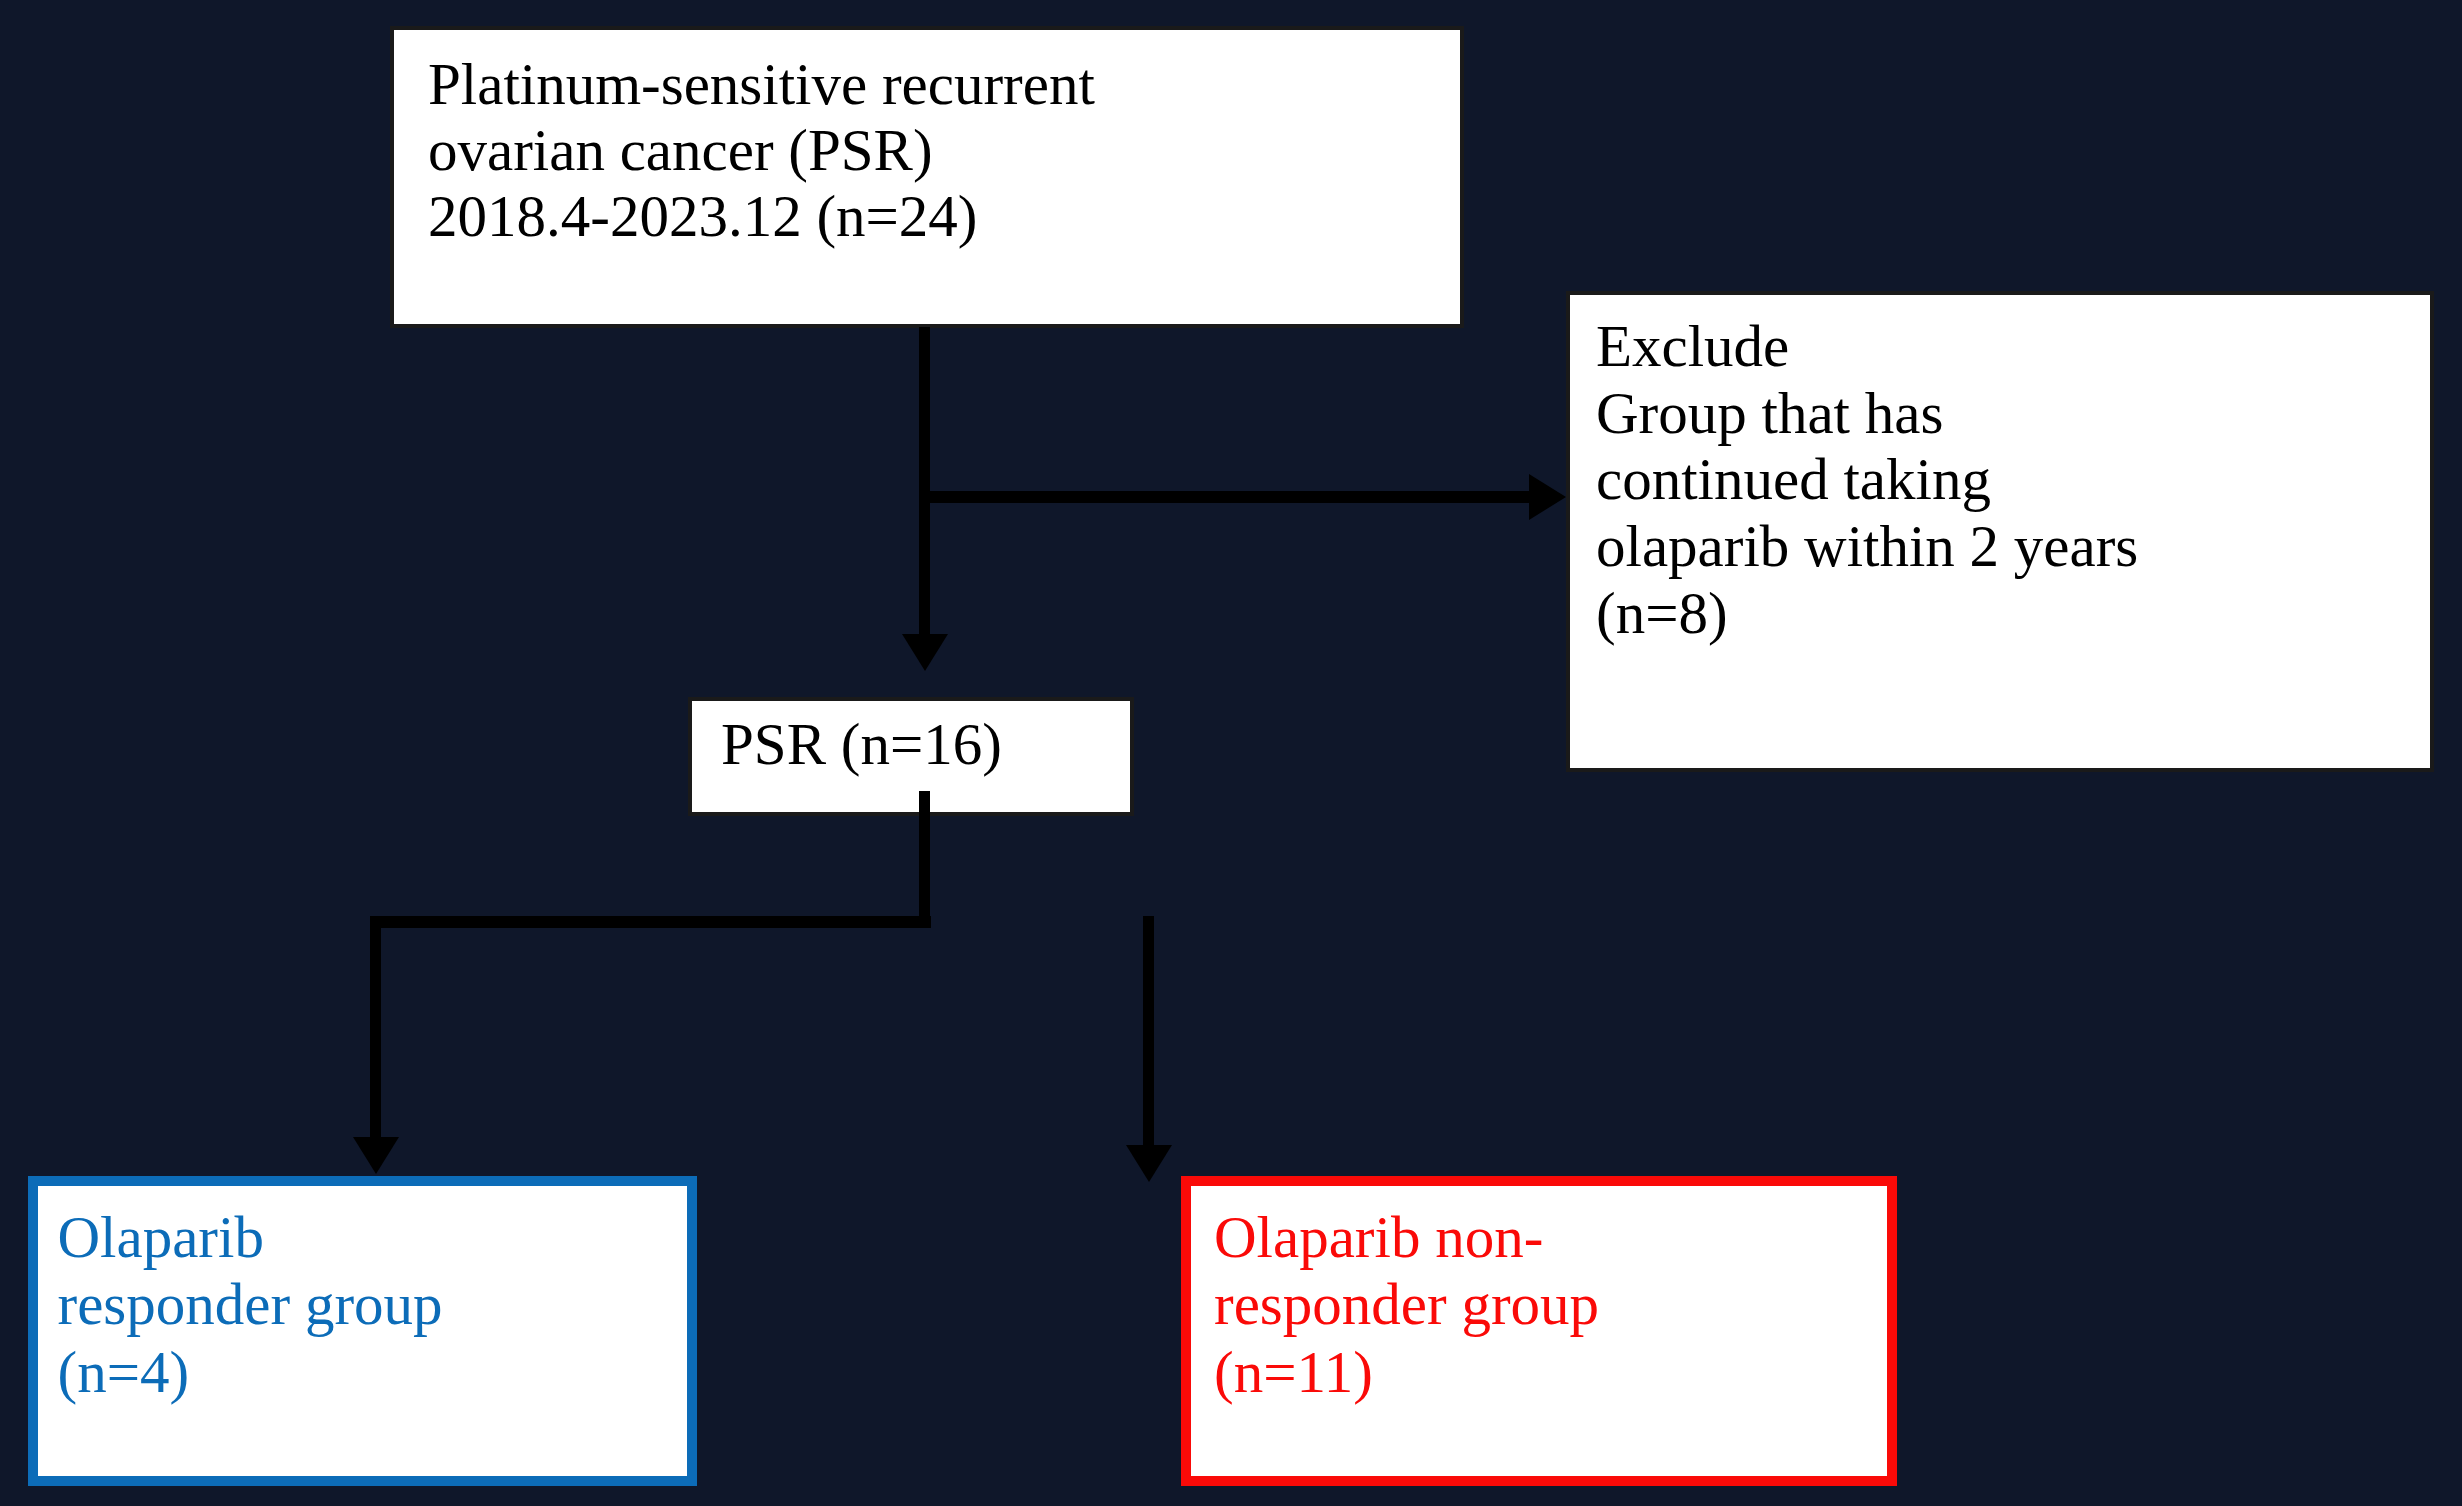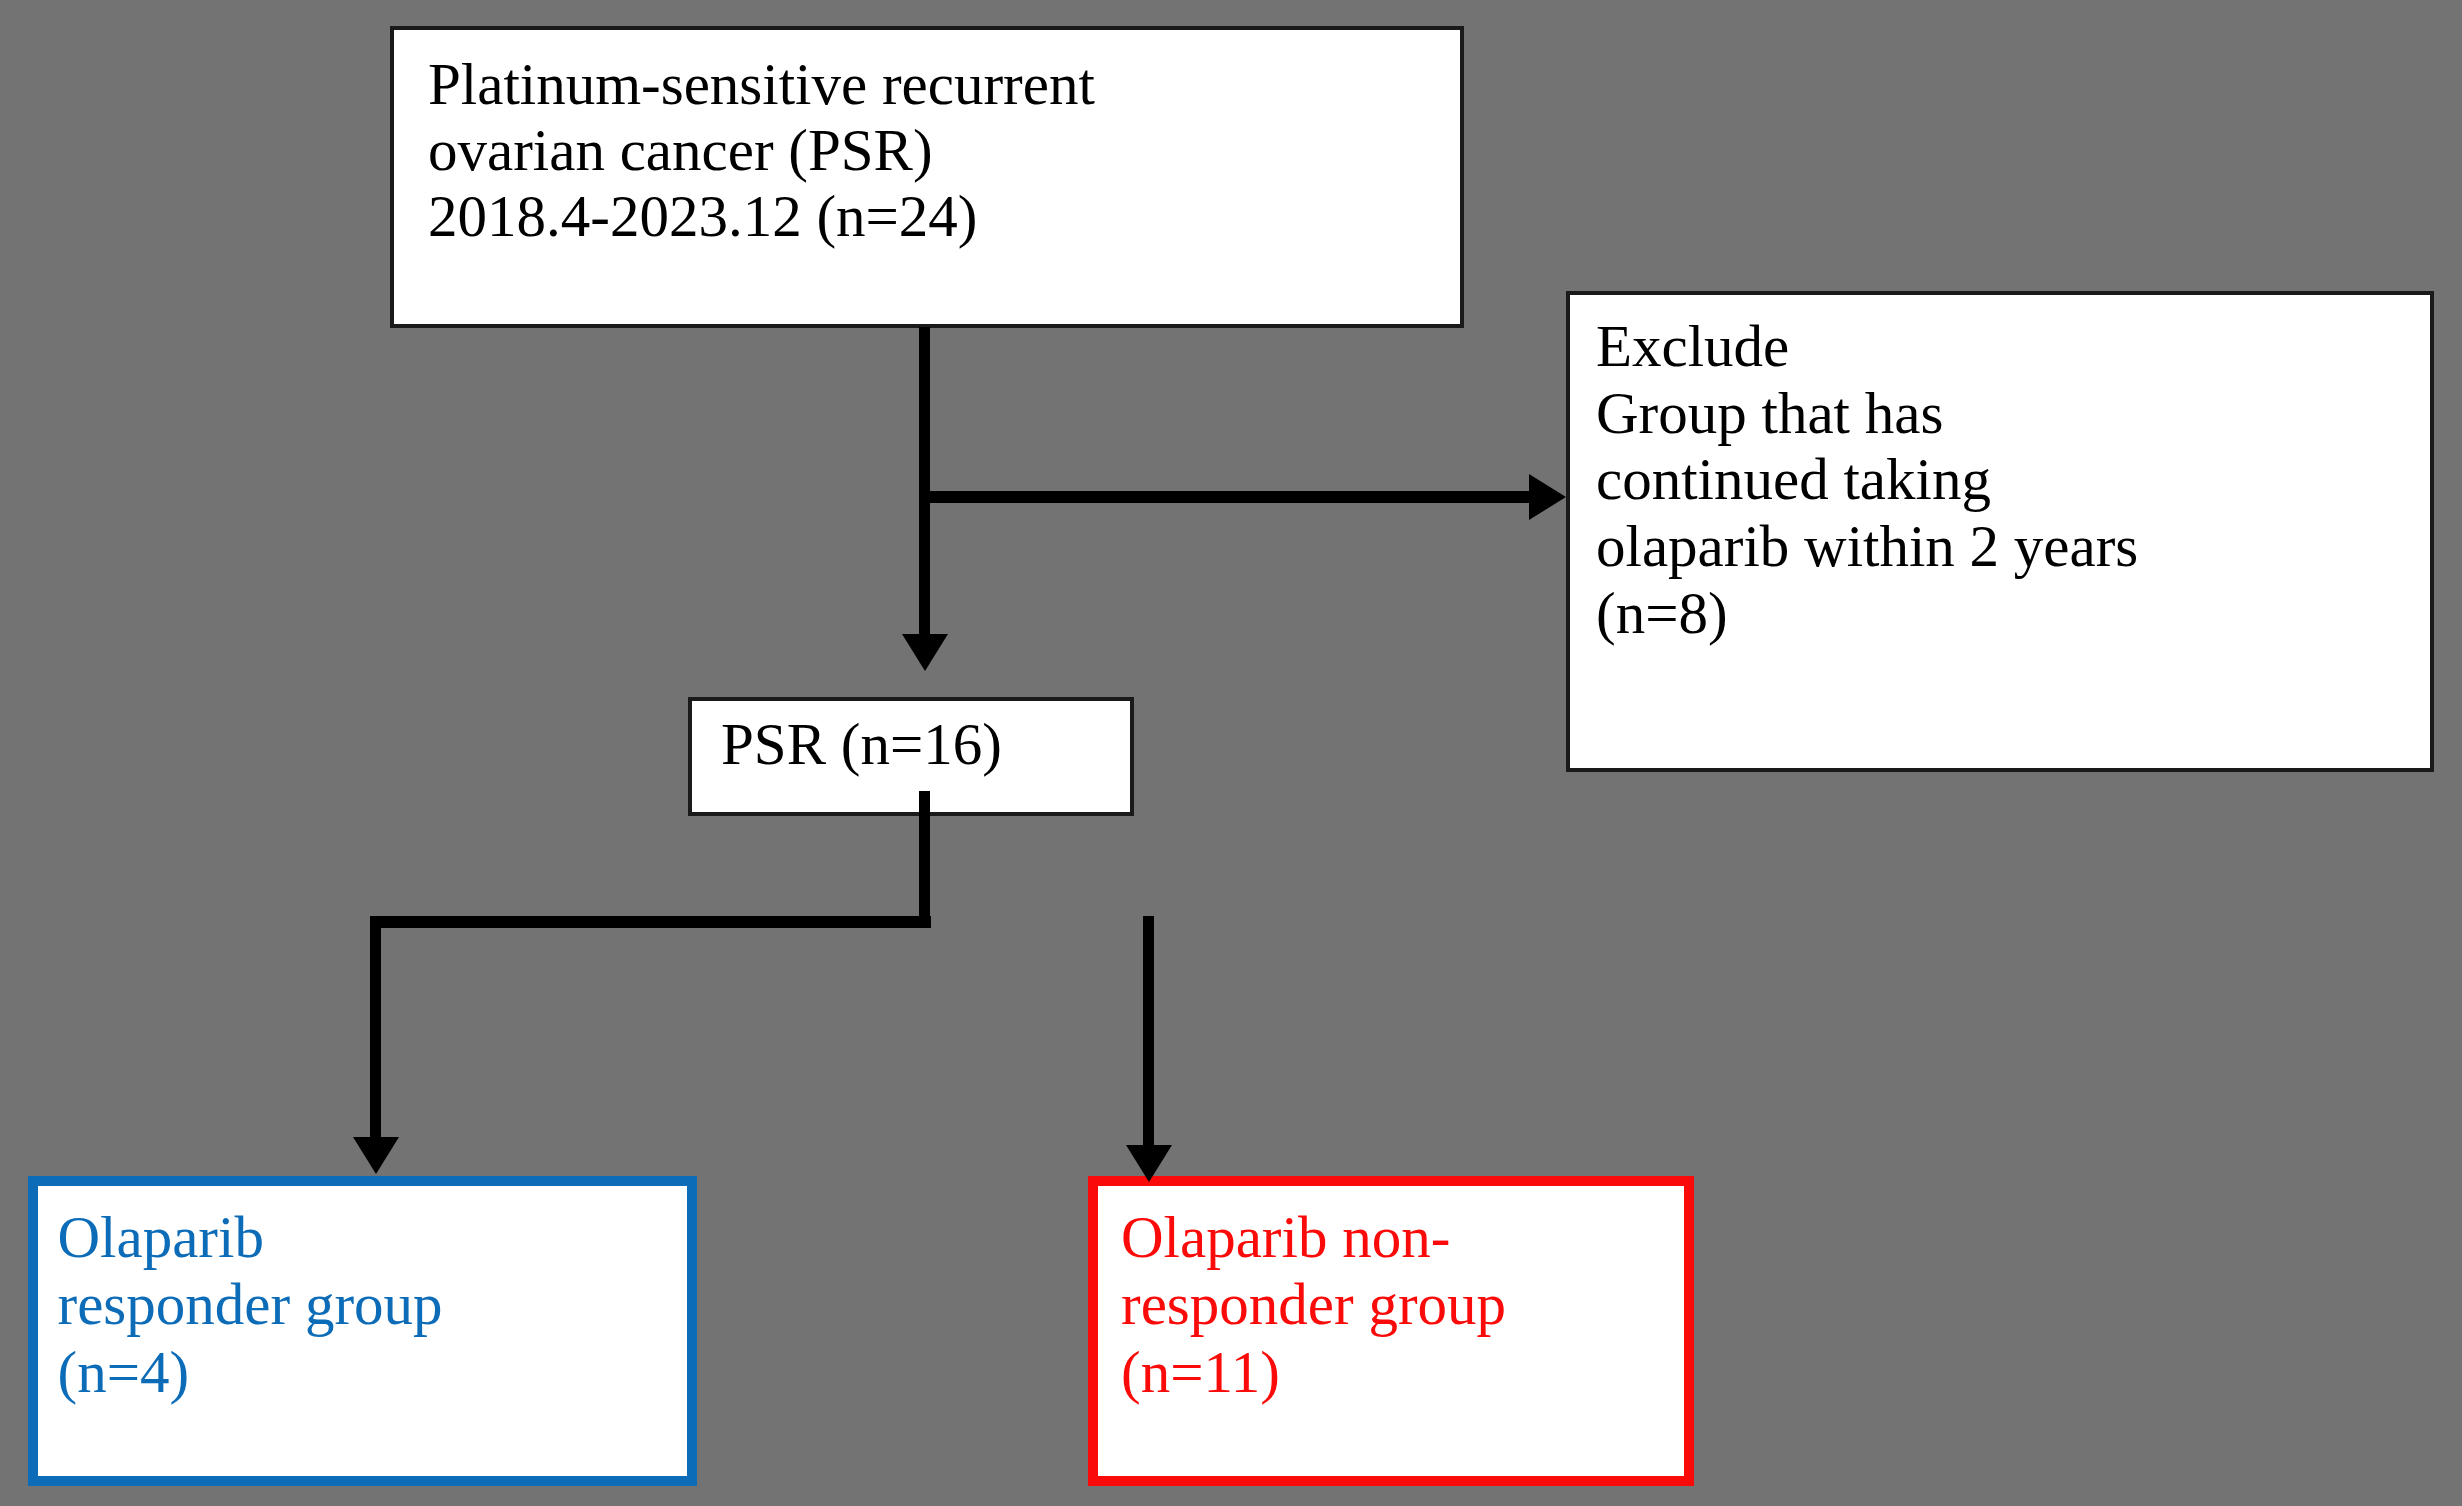--- a/index.html
+++ b/index.html
@@ -4,21 +4,21 @@
 <style>
   html, body {
     margin: 0;
     padding: 0;
     background: #ffffff;
   }
   #canvas {
     position: relative;
     width: 2462px;
     height: 1506px;
-    background: #737373;
+    background: #0f172a;
     overflow: hidden;
     font-family: "Liberation Serif", "DejaVu Serif", serif;
   }
   .node {
     position: absolute;
     box-sizing: border-box;
     background: #ffffff;
     display: block;
   }
   .node .txt {
@@ -78,23 +78,23 @@
     border: 10.6px solid #0C6CB8;
     padding: 18px 0 0 19.5px;
   }
   #box-responder .txt {
     font-size: 59px;
     line-height: 1.14;
     color: #0C6CB8;
   }
   
   #box-nonresponder {
-    left: 1088px;
+    left: 1181px;
     top: 1176px;
-    width: 606px;
+    width: 716px;
     height: 310px;
     border: 10.6px solid #FA0A08;
     padding: 18px 0 0 23px;
   }
   #box-nonresponder .txt {
     font-size: 59px;
     line-height: 1.14;
     color: #FA0A08;
   }
   

